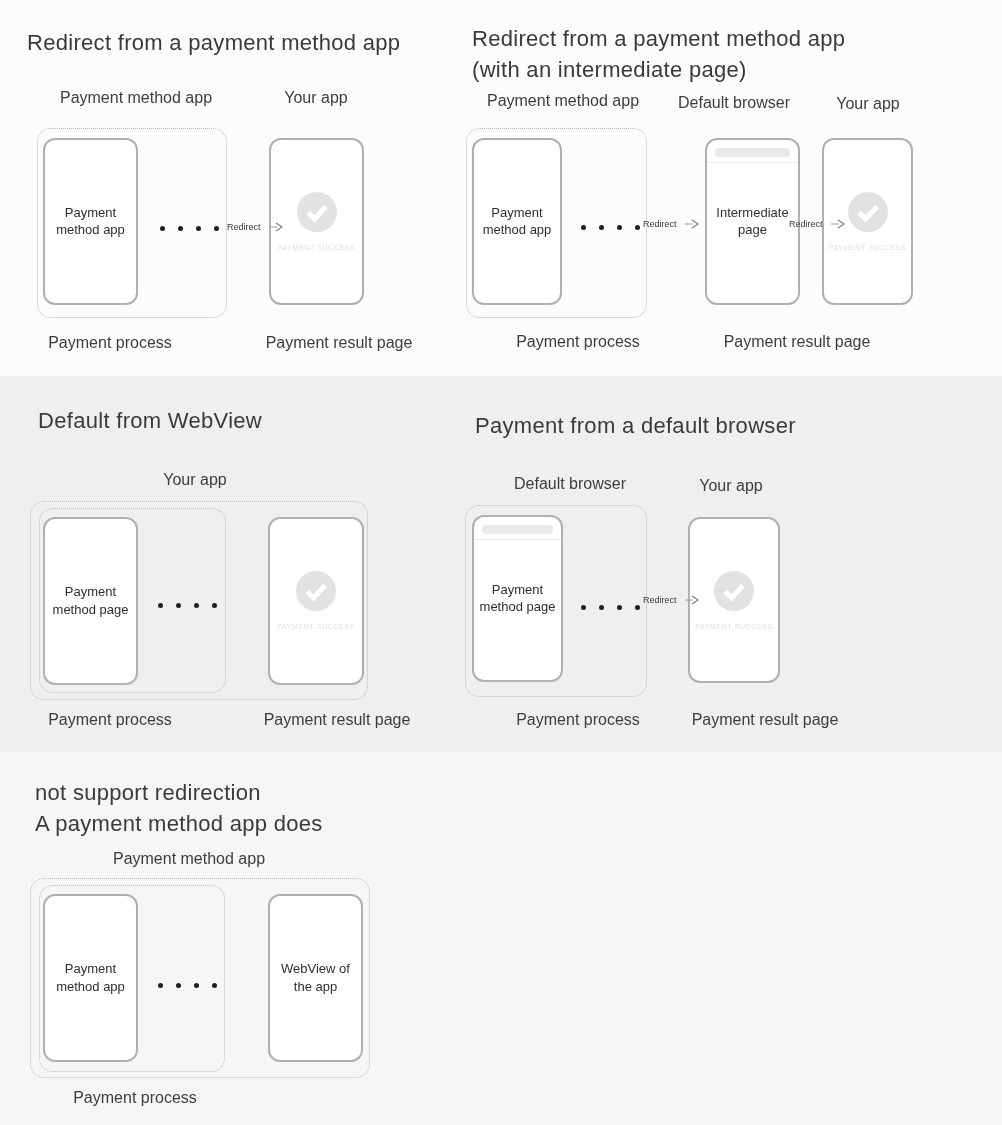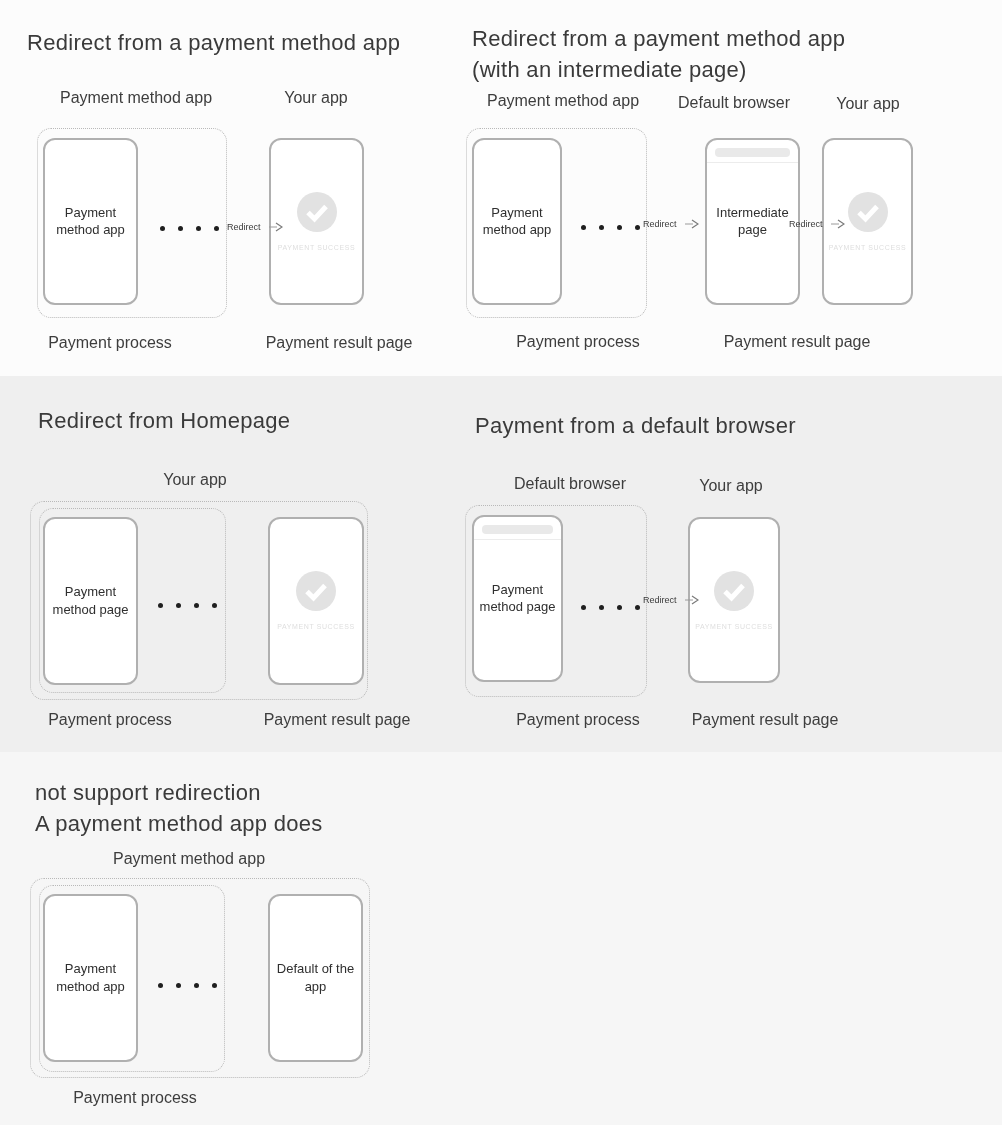--- a/index.html
+++ b/index.html
@@ -217,21 +217,21 @@
         <path d="M11 20.5 L17.5 27 L29 14.5" stroke="#ffffff" stroke-width="5" fill="none"></path>
       </svg>
       <div class="success-caption">PAYMENT SUCCESS</div>
     </div>
 
     <div class="bottom-label" style="left:578px; top:333px;">Payment process</div>
     <div class="bottom-label" style="left:797px; top:333px;">Payment result page</div>
   </div>
 
   <div>
-    <div class="title" style="left:38px; top:405px;">Redirect from Homepage</div>
+    <div class="title" style="left:38px; top:405px;">Default from WebView</div>
 
     <div class="col-label" style="left:195px; top:471px;">Your app</div>
 
     <div class="dashed-box" style="left:30px; top:501px; width:338px; height:199px;"></div>
     <div class="dashed-box" style="left:39px; top:508px; width:187px; height:185px;"></div>
 
     <div class="phone" style="left:43px; top:517px; width:95px; height:168px;">
       <div class="phone-text">Payment method page</div>
     </div>
 
@@ -311,19 +311,19 @@
     </div>
 
     <div class="dots" style="left:158px; top:983px;">
       <span class="dot"></span>
       <span class="dot"></span>
       <span class="dot"></span>
       <span class="dot"></span>
     </div>
 
     <div class="phone" style="left:268px; top:894px; width:95px; height:168px;">
-      <div class="phone-text">Default of the app</div>
+      <div class="phone-text">WebView of the app</div>
     </div>
 
     <div class="bottom-label" style="left:135px; top:1089px;">Payment process</div>
   </div>
 
 </div>
 
 </body></html>

